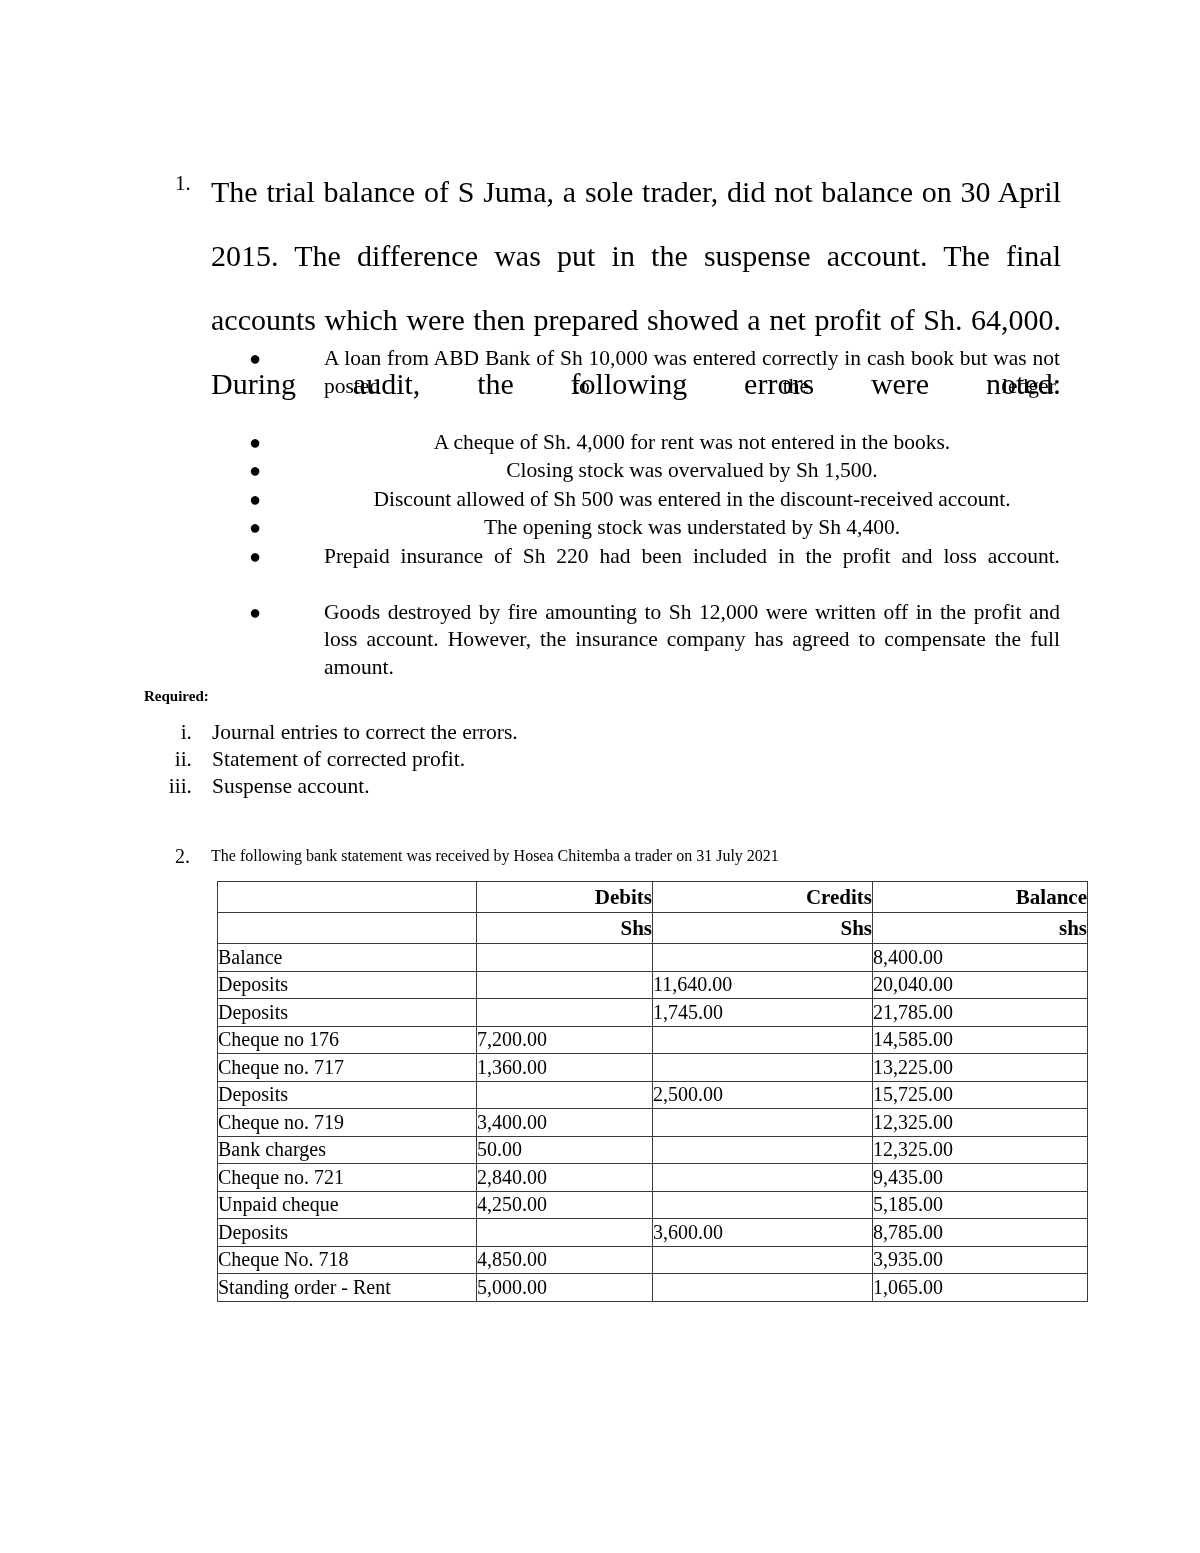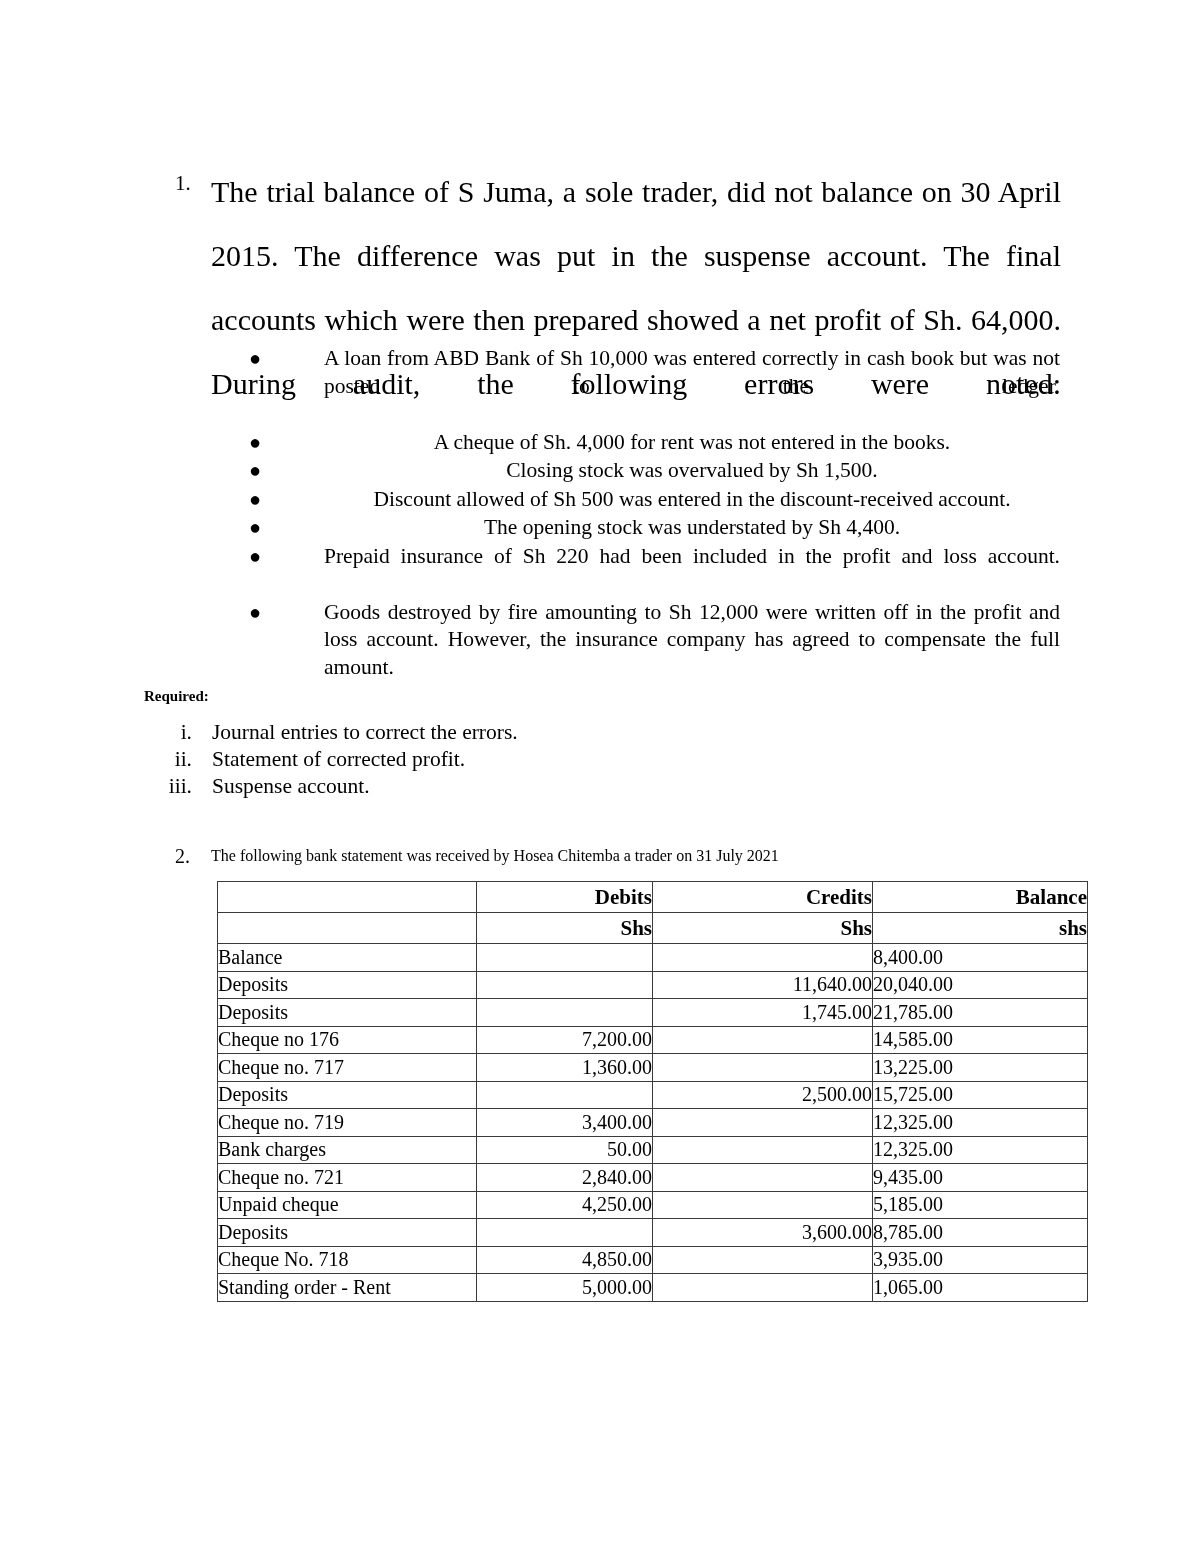--- a/index.html
+++ b/index.html
@@ -179,21 +179,21 @@
   }
   .hdr-sub td {
     height: 31px;
   }
   .cell-desc {
     padding-left: 9px;
     text-align: left;
     white-space: nowrap;
   }
   .cell-num-r {
-    text-align: right;
+    text-align: left;
     padding-right: 6px;
   }
   .cell-num-c {
     text-align: left;
     padding-right: 24px;
   }
   
   .cell-credit {
     border-right: 1.1px solid #d8d8d8;
   }

